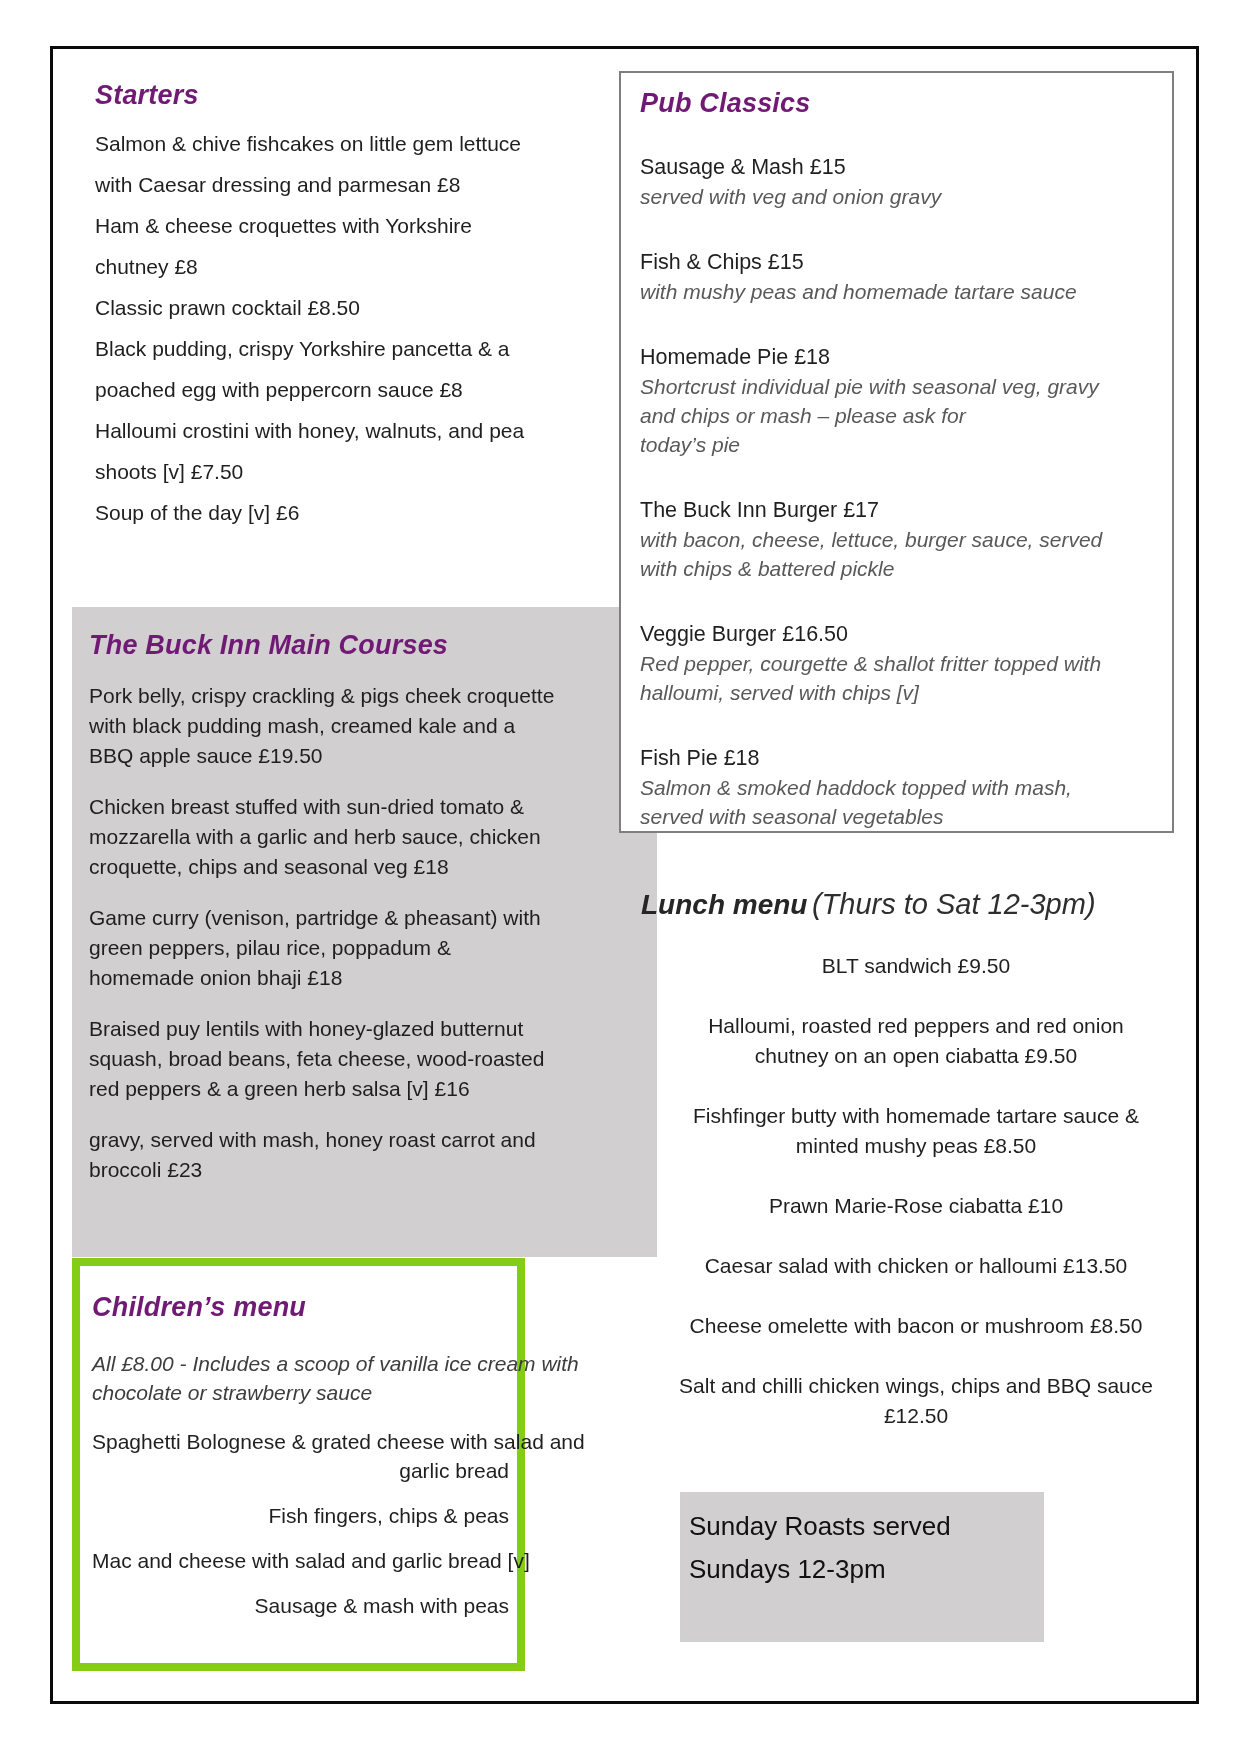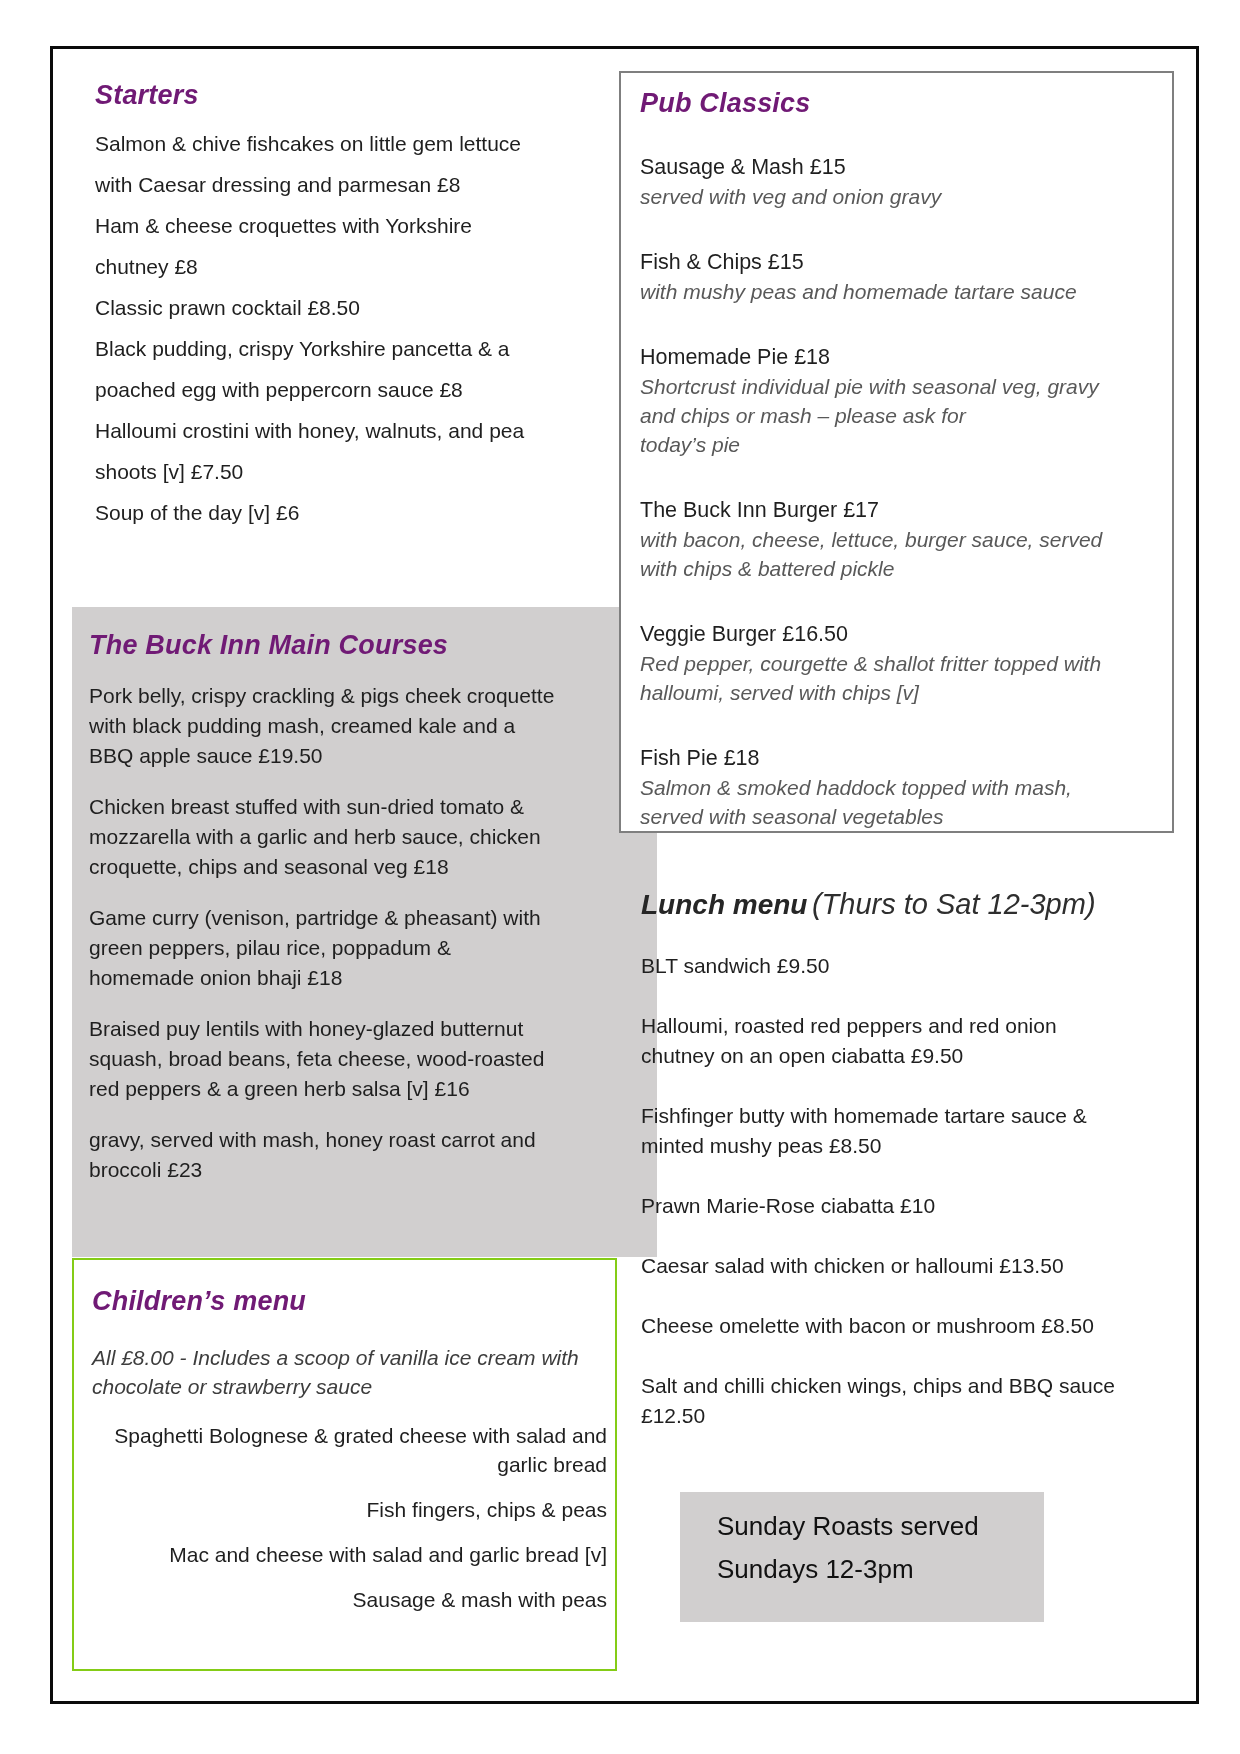--- a/index.html
+++ b/index.html
@@ -24,22 +24,22 @@
   
   .mains{
     position:absolute;left:72px;top:607px;width:585px;height:650px;
     background:#d1cfcf;padding:21px 10px 10px 17px;
   }
   .mains .para{margin:0 0 21px 0;}
   .mains .para:first-of-type{margin-top:19px;}
   .mains .line{line-height:30px;white-space:nowrap;}
   
   .children{
-    position:absolute;left:72px;top:1258px;width:545px;height:413px;
-    border:2px solid #84cc16;background:#ffffff;padding:24px 8px 8px 18px;
+    position:absolute;left:72px;top:1258px;width:453px;height:413px;
+    border:8px solid #84cc16;background:#ffffff;padding:24px 8px 8px 12px;
   }
   .children .note{margin-top:25px;color:#3d3d3d;font-style:italic;}
   .children .note .line{line-height:29px;white-space:nowrap;}
   .children .items{margin-top:20px;}
   .children .item{margin-bottom:16px;text-align:right;}
   .children .item .line{line-height:29px;white-space:nowrap;}
   
   .pub{
     position:absolute;left:619px;top:71px;width:555px;height:762px;
     border:2px solid #7f7f7f;background:#ffffff;padding:13px 8px 8px 19px;
@@ -50,25 +50,25 @@
   .pub .item .desc .line{
     font-style:italic;color:#595959;line-height:29px;white-space:nowrap;
   }
   
   .lunch{position:absolute;left:641px;top:885px;width:550px;}
   .lunch .lunch-head{line-height:38px;white-space:nowrap;}
   .lunch .lunch-title{font-weight:bold;font-style:italic;font-size:28px;color:#262626;}
   .lunch .lunch-sub{font-style:italic;font-size:29px;color:#2e2e2e;}
   .lunch .items{margin-top:23px;}
   .lunch .item{margin-bottom:30px;}
-  .lunch .item .line{line-height:30px;white-space:nowrap;}
+  .lunch .item .line{line-height:30px;white-space:nowrap;text-align:center;}
   
   .sunday{
-    position:absolute;left:680px;top:1492px;width:364px;height:130px;
-    background:#d1cfcf;padding:13px 8px 8px 37px;
+    position:absolute;left:680px;top:1492px;width:364px;height:150px;
+    background:#d1cfcf;padding:13px 8px 8px 9px;
   }
   .sunday .line{font-size:26px;line-height:43px;color:#111111;white-space:nowrap;}
 </style>
 </head>
 <body>
 
 <div class="page">
   <div class="page-border"></div>
 
   <div class="starters">

